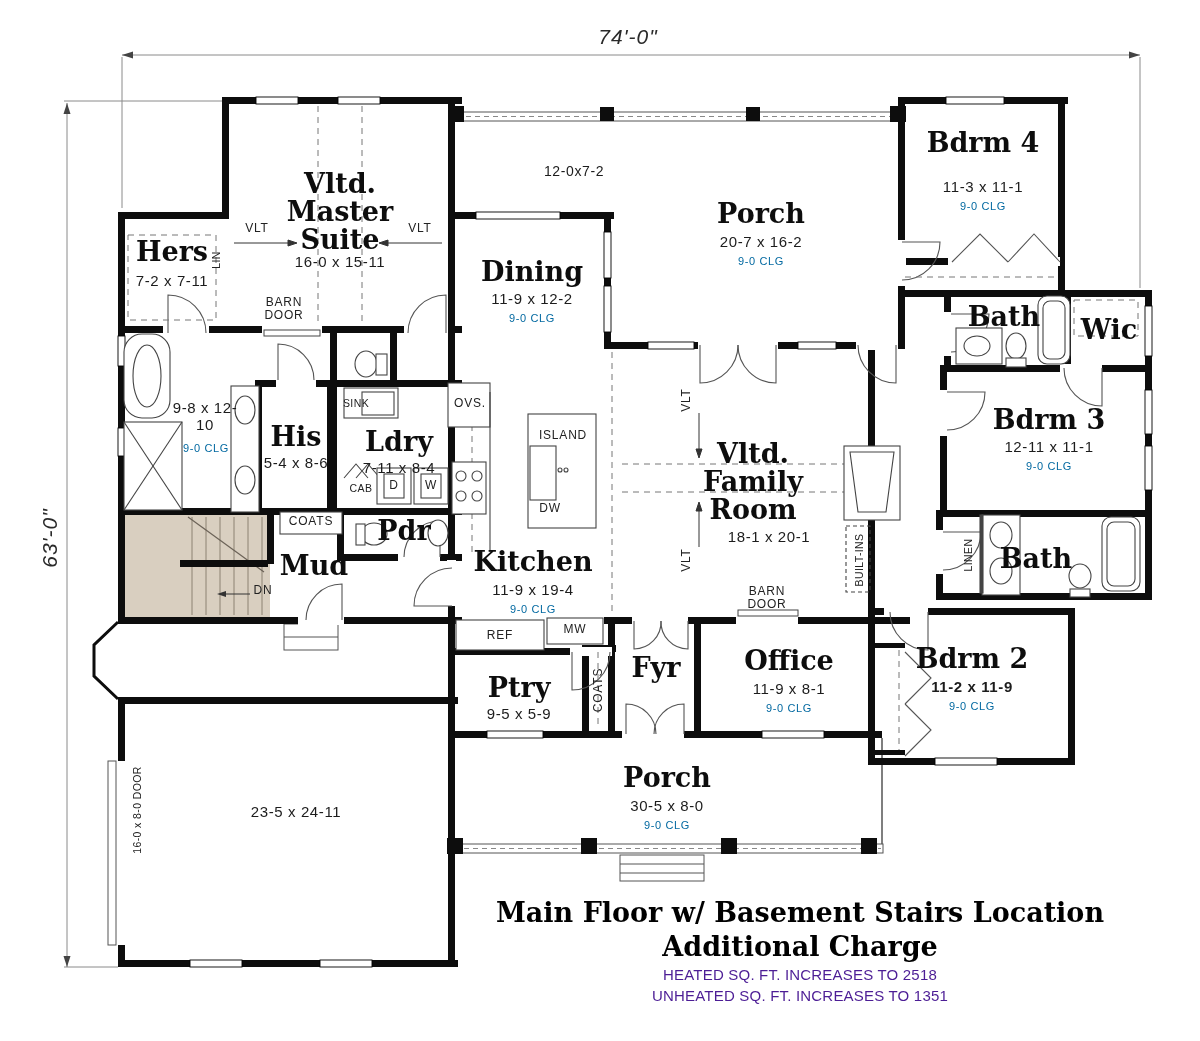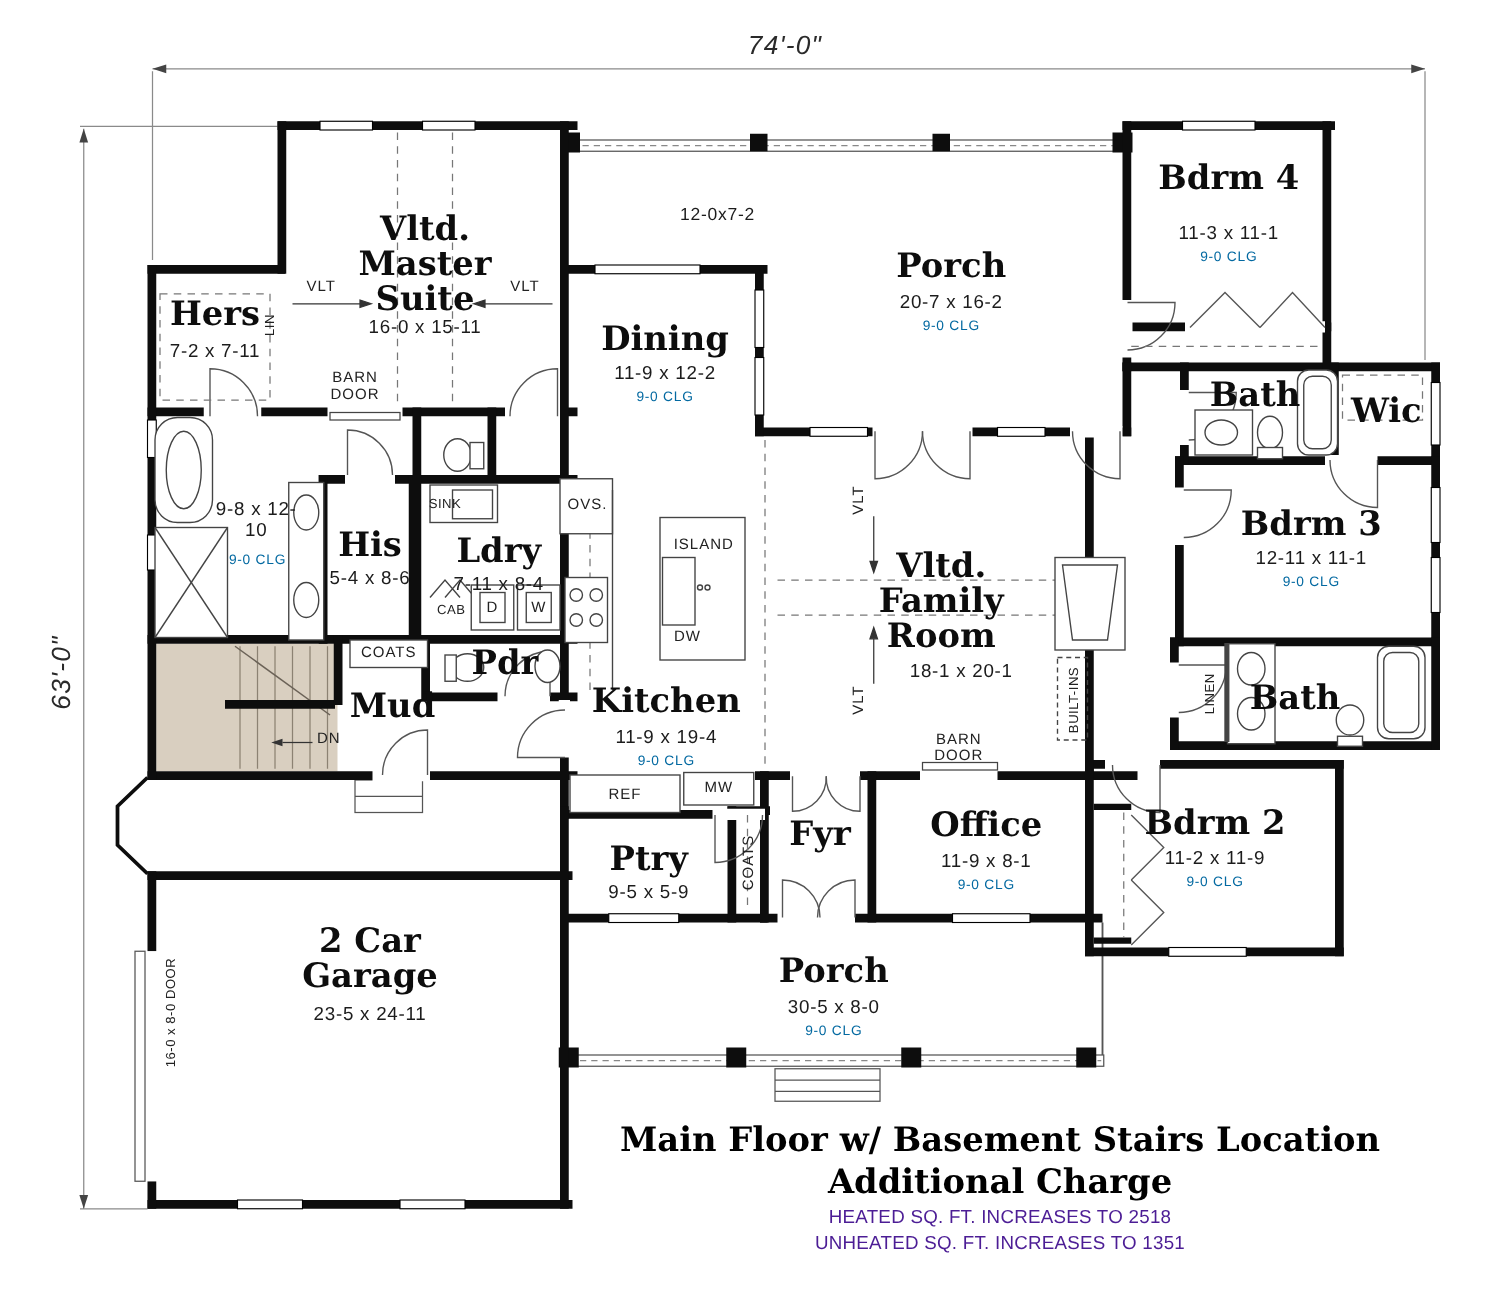--- a/index.html
+++ b/index.html
@@ -356,37 +356,36 @@
   <div class="lbl rn" style="left:1004px;top:317px;">Bath</div>
   <div class="lbl rn" style="left:1109px;top:330px;">Wic</div>
 
   <div class="lbl rn" style="left:1049px;top:420px;">Bdrm 3</div>
   <div class="lbl rd" style="left:1049px;top:447px;">12-11 x 11-1</div>
   <div class="lbl rc" style="left:1049px;top:466px;">9-0 CLG</div>
 
   <div class="lbl rn" style="left:1036px;top:559px;">Bath</div>
 
   <div class="lbl rn" style="left:972px;top:659px;">Bdrm 2</div>
-  <div class="lbl rd" style="left:972px;top:687px;">11-2 x 11-9</div>
+  <div class="lbl rd" style="left:972px;top:687px;font-weight:bold;">11-2 x 11-9</div>
   <div class="lbl rc" style="left:972px;top:706px;">9-0 CLG</div>
 
   <div class="lbl rn" style="left:789px;top:661px;">Office</div>
   <div class="lbl rd" style="left:789px;top:689px;">11-9 x 8-1</div>
   <div class="lbl rc" style="left:789px;top:708px;">9-0 CLG</div>
 
   <div class="lbl rn" style="left:656px;top:668px;">Fyr</div>
 
   <div class="lbl rn" style="left:519px;top:688px;">Ptry</div>
   <div class="lbl rd" style="left:519px;top:714px;">9-5 x 5-9</div>
 
   <div class="lbl rn" style="left:667px;top:778px;">Porch</div>
   <div class="lbl rd" style="left:667px;top:806px;">30-5 x 8-0</div>
   <div class="lbl rc" style="left:667px;top:825px;">9-0 CLG</div>
 
-  <div class="lbl rn wrap" style="left:296px;top:768px;width:130px;">2 Car Garage</div>
   <div class="lbl rd" style="left:296px;top:812px;">23-5 x 24-11</div>
   <div class="lbl an an-sm rot" style="left:138px;top:810px;">16-0 x 8-0 DOOR</div>
 
   <div class="lbl an" style="left:257px;top:229px;">VLT</div>
   <div class="lbl an" style="left:420px;top:229px;">VLT</div>
   <div class="lbl an rot" style="left:687px;top:400px;">VLT</div>
   <div class="lbl an rot" style="left:687px;top:560px;">VLT</div>
   <div class="lbl an wrap" style="left:284px;top:309px;width:52px;">BARN DOOR</div>
   <div class="lbl an wrap" style="left:767px;top:598px;width:52px;">BARN DOOR</div>
   <div class="lbl an" style="left:263px;top:591px;">DN</div>

